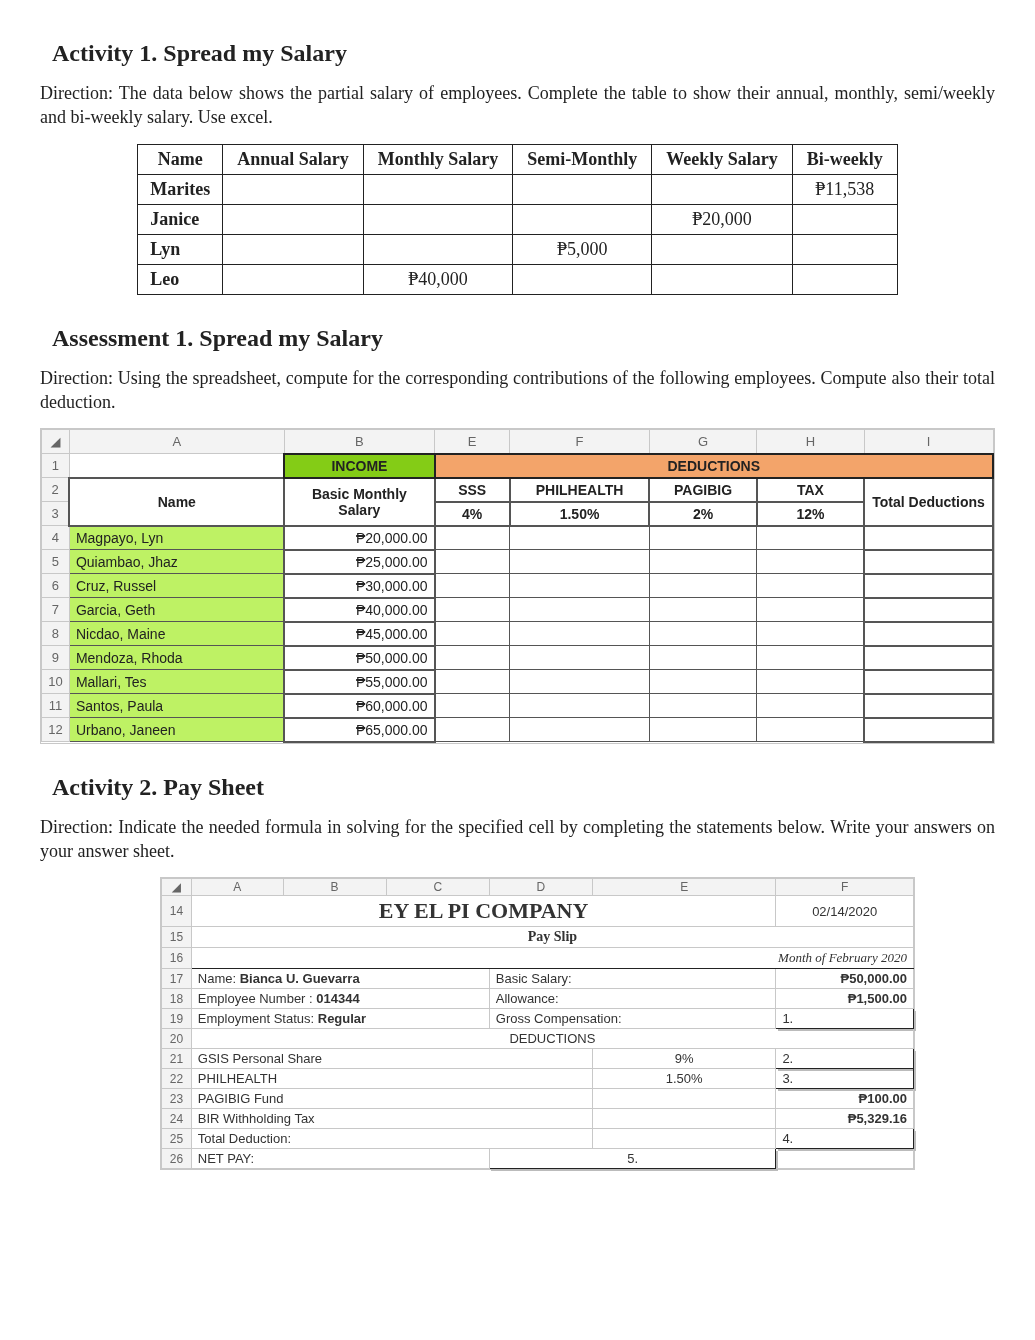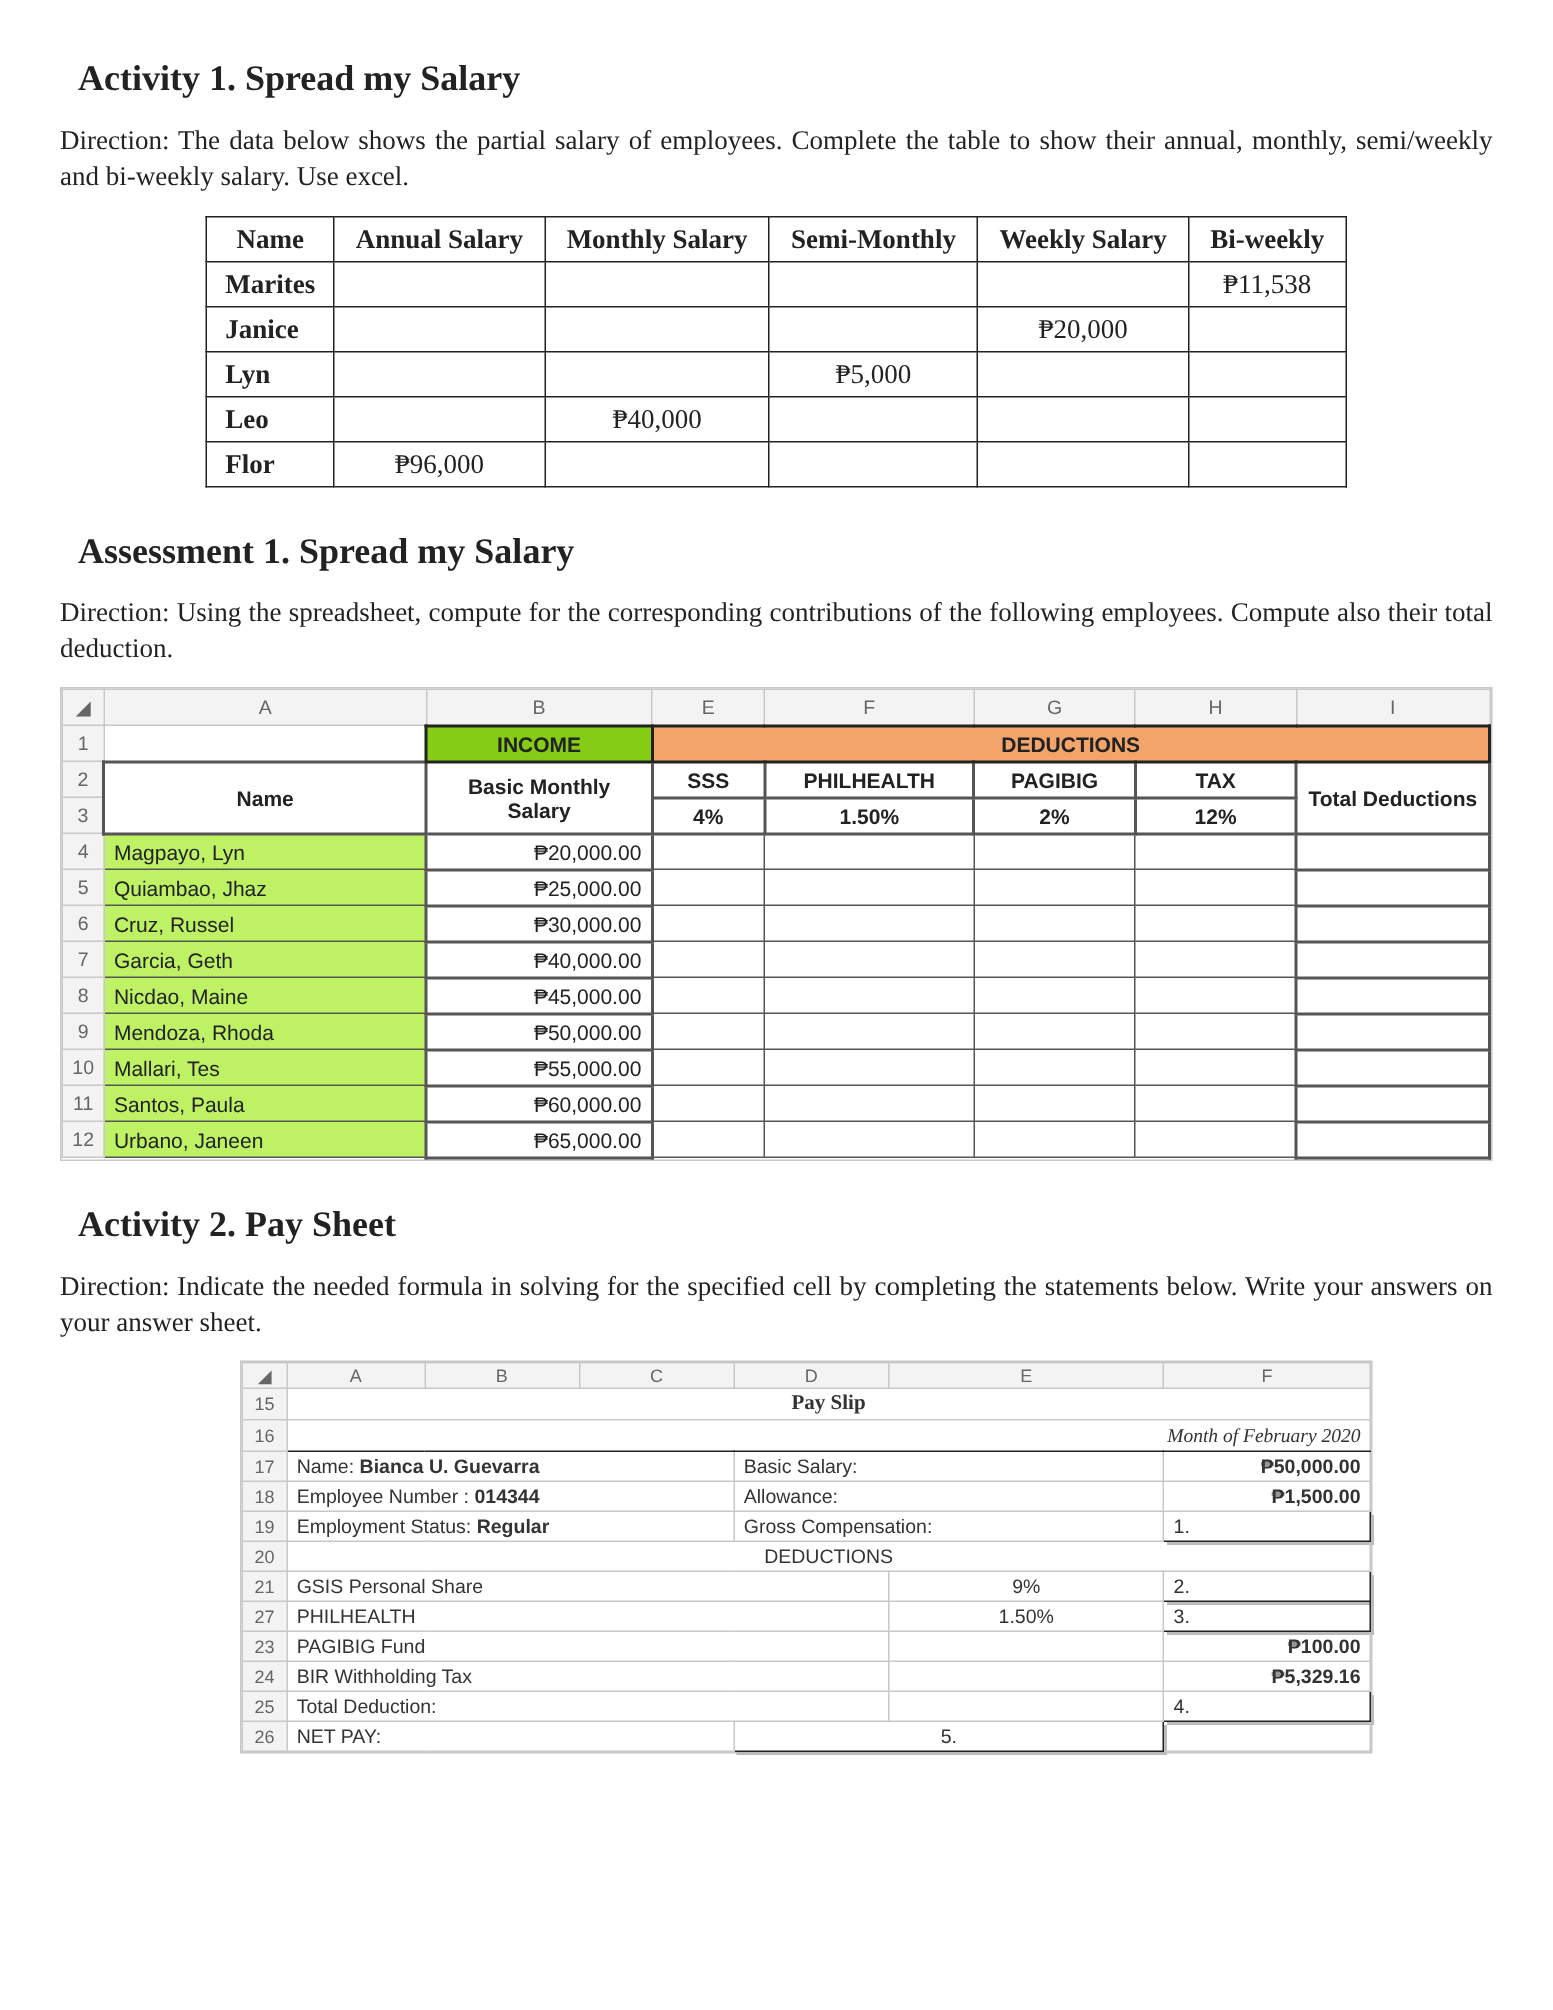--- a/index.html
+++ b/index.html
@@ -97,28 +97,20 @@
       <td></td>
     </tr>
     <tr>
       <td class="name">Leo</td>
       <td></td>
       <td>₱40,000</td>
       <td></td>
       <td></td>
       <td></td>
     </tr>
-    <tr>
-      <td class="name">Flor</td>
-      <td>₱96,000</td>
-      <td></td>
-      <td></td>
-      <td></td>
-      <td></td>
-    </tr>
   </tbody>
 </table>
 
 <h2>Assessment 1. Spread my Salary</h2>
 <p class="direction">Direction: Using the spreadsheet, compute for the corresponding contributions of the following employees. Compute also their total deduction.</p>
 
 <div class="ss-wrap">
 <table class="ss">
   <tbody>
         <tr>
@@ -258,20 +250,25 @@
         <tr>
     <th class="colh">◢</th>
     <th class="colh" style="width:80px">A</th>
     <th class="colh" style="width:90px">B</th>
     <th class="colh" style="width:90px">C</th>
     <th class="colh" style="width:90px">D</th>
     <th class="colh" style="width:160px">E</th>
     <th class="colh" style="width:120px">F</th>
   </tr>
   <tr>
+    <td class="rowh">14</td>
+    <td class="pcell big-title" colspan="5">EY EL PI COMPANY</td>
+    <td class="pcell center">02/14/2020</td>
+  </tr>
+  <tr>
     <td class="rowh">15</td>
     <td class="pcell sub-title" colspan="6">Pay Slip</td>
   </tr>
   <tr>
     <td class="rowh">16</td>
     <td class="pcell italic" colspan="6" style="border-bottom:1.5px solid #222">Month of February 2020</td>
   </tr>
   <tr>
     <td class="rowh">17</td>
     <td class="pcell" colspan="3"><span>Name: </span><span class="bold">Bianca U. Guevarra</span></td>
@@ -294,21 +291,21 @@
     <td class="rowh">20</td>
     <td class="pcell center" colspan="6" style="border-top:1.5px solid #222">DEDUCTIONS</td>
   </tr>
   <tr>
     <td class="rowh">21</td>
     <td class="pcell" colspan="4">GSIS Personal Share</td>
     <td class="pcell center">9%</td>
     <td class="pcell box small-shadow">2.</td>
   </tr>
   <tr>
-    <td class="rowh">27</td>
+    <td class="rowh">22</td>
     <td class="pcell" colspan="4">PHILHEALTH</td>
     <td class="pcell center">1.50%</td>
     <td class="pcell box small-shadow">3.</td>
   </tr>
   <tr>
     <td class="rowh">23</td>
     <td class="pcell" colspan="4">PAGIBIG Fund</td>
     <td class="pcell"></td>
     <td class="pcell right bold">₱100.00</td>
   </tr>

